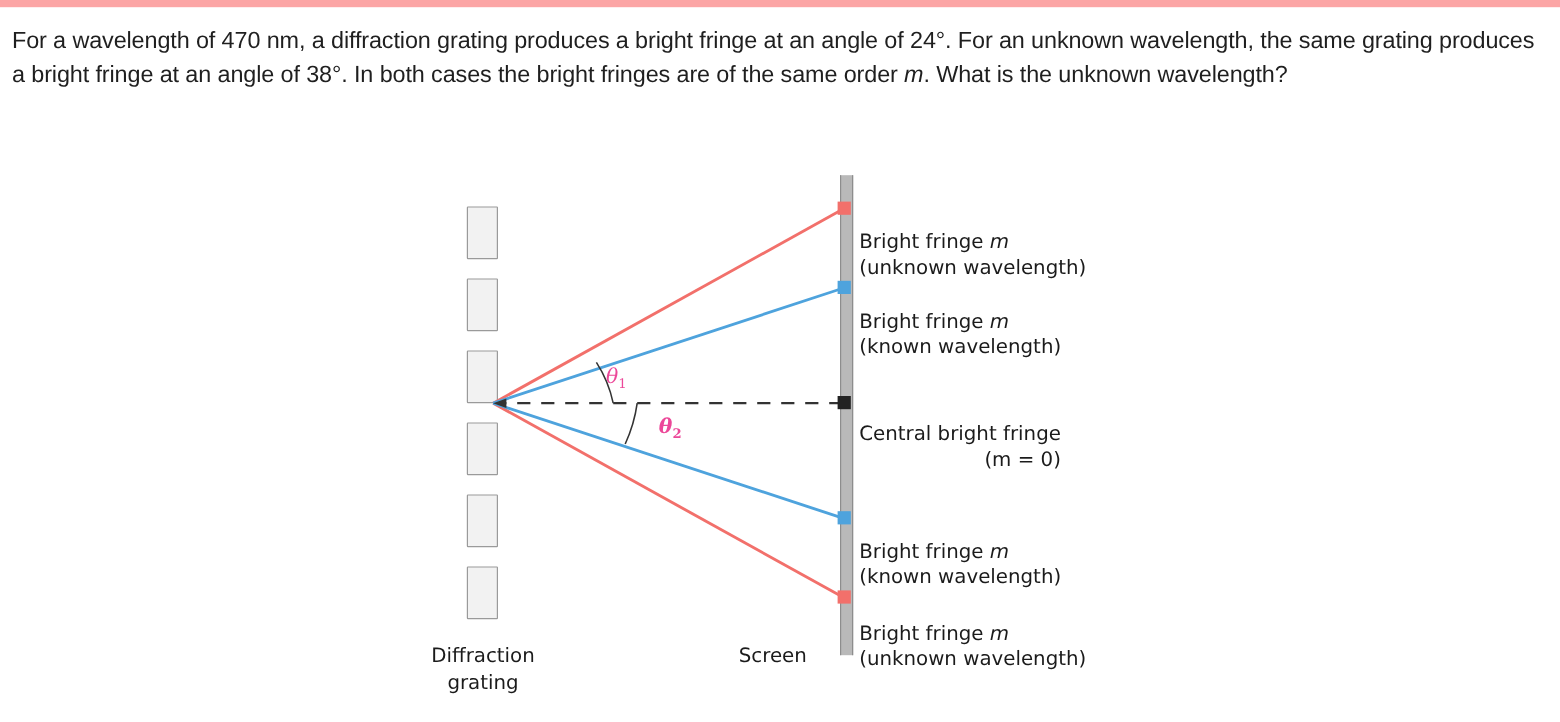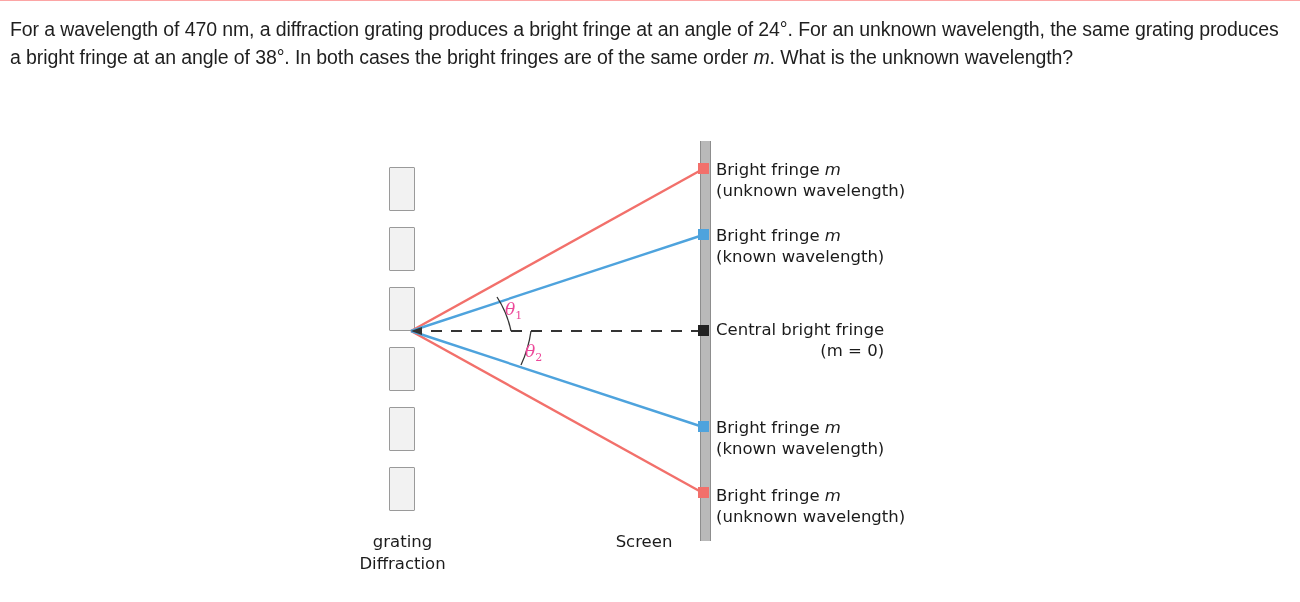--- a/index.html
+++ b/index.html
@@ -13,21 +13,21 @@
     font-family: "Liberation Sans", sans-serif;
     color: #1b1b1b;
     overflow: hidden;
     position: relative;
   }
   #page {
     position: relative;
     width: 1300px;
     height: 602px;
     box-sizing: border-box;
-    border-top: 1px solid #fca5a5;
+    border-top: 6px solid #fca5a5;
   }
   #question {
     position: absolute;
     left: 10px;
     top: 14px;
     width: 1275px;
     font-size: 19.5px;
     line-height: 1.45;
     color: #1f1f1f;
     letter-spacing: -0.1px;
@@ -74,20 +74,21 @@
   .fringe.blue { background: #4ea3dd; }
   .fringe.black { background: #222222; }
 
   .caption {
     position: absolute;
     font-size: 16.5px;
     font-family: "DejaVu Sans", sans-serif;
     color: #1b1b1b;
     line-height: 1.28;
     white-space: nowrap;
+    margin-top: 27px;
   }
   .caption em { font-style: italic; }
 
   .label-center {
     position: absolute;
     font-size: 16.5px;
     font-family: "DejaVu Sans", sans-serif;
     color: #1b1b1b;
     text-align: center;
     line-height: 1.35;
@@ -141,21 +142,21 @@
       <line x1="411" y1="200" x2="703" y2="104" stroke="#4ea3dd" stroke-width="2.4"></line>
       <line x1="411" y1="200" x2="703" y2="296" stroke="#4ea3dd" stroke-width="2.4"></line>
 
       <path d="M411,200 L422,196 L422,204 Z" fill="#333333"></path>
 
       <path d="M 511 200 A 100 100 0 0 0 497 166" fill="none" stroke="#333333" stroke-width="1.3"></path>
       <path d="M 521 234 A 120 120 0 0 0 531 200" fill="none" stroke="#333333" stroke-width="1.3"></path>
     </svg>
 
     <div class="theta-label" style="left:505px; top:168px;"><span>θ</span><sub>1</sub></div>
-    <div class="theta-label" style="left:525px; top:210px;"><span>θ</span><sub>2</sub></div>
+    <div class="theta-label" style="left:549px; top:210px;font-weight:bold;"><span>θ</span><sub>2</sub></div>
 
     <div class="fringe red" style="left:698px; top:32px;"></div>
     <div class="fringe blue" style="left:698px; top:98px;"></div>
     <div class="fringe black" style="left:698px; top:194px;"></div>
     <div class="fringe blue" style="left:698px; top:290px;"></div>
     <div class="fringe red" style="left:698px; top:356px;"></div>
 
     <div class="caption" style="left:716px; top:28px;">
       <div><span>Bright fringe </span><em>m</em></div>
       <div>(unknown wavelength)</div>
@@ -175,22 +176,22 @@
       <div><span>Bright fringe </span><em>m</em></div>
       <div>(known wavelength)</div>
     </div>
 
     <div class="caption" style="left:716px; top:354px;">
       <div><span>Bright fringe </span><em>m</em></div>
       <div>(unknown wavelength)</div>
     </div>
 
     <div class="label-center" style="left:330px; top:400px; width:145px;">
+      <div>Diffraction</div>
       <div>grating</div>
-      <div>Diffraction</div>
     </div>
 
     <div class="label-center" style="left:584px; top:400px; width:120px;">
       <div>Screen</div>
     </div>
 
   </div>
 </div>
 
 </body></html>

